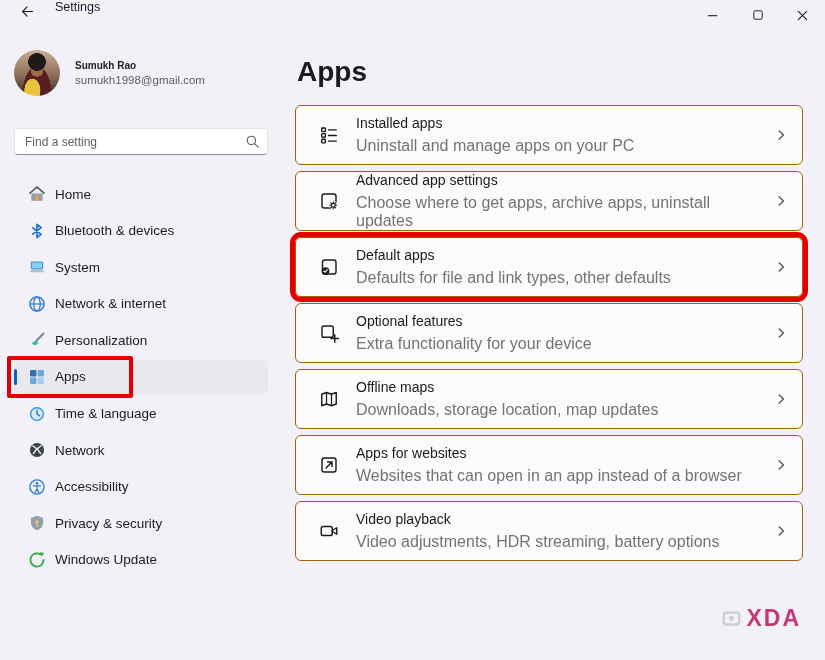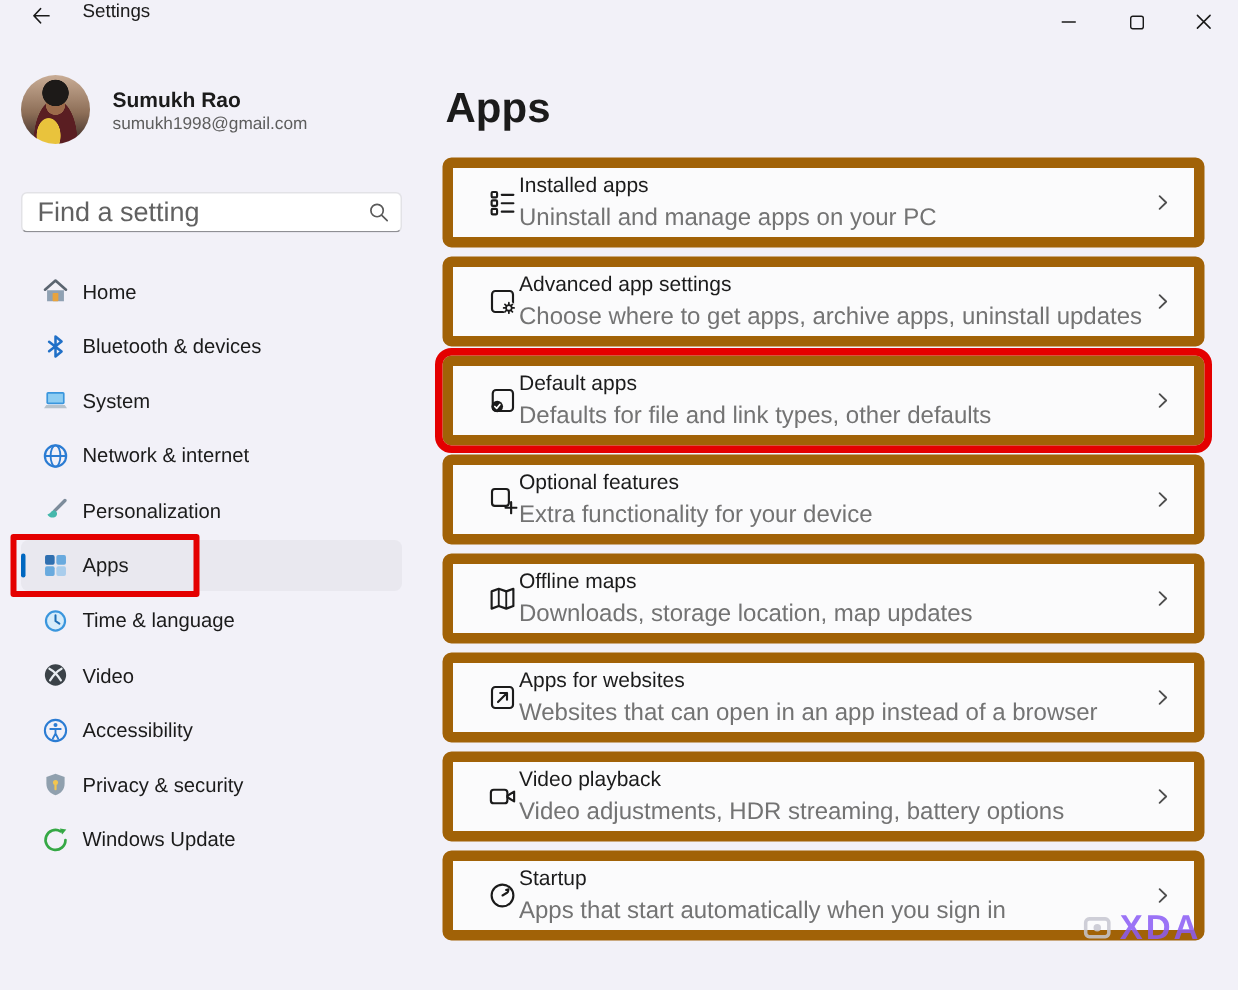--- a/index.html
+++ b/index.html
@@ -29,28 +29,28 @@
   .profile{display:flex;align-items:center;gap:15px;margin-top:16px;padding-left:0;}
   .avatar{
     width:46px;height:46px;border-radius:50%;flex-shrink:0;
     background:
       radial-gradient(circle at 50% 26%, #1d1a18 0 21%, transparent 22%),
       radial-gradient(circle at 50% 44%, #9c6b4a 0 18%, transparent 19%),
       radial-gradient(ellipse at 40% 88%, #e9c33c 0 20%, transparent 21%),
       radial-gradient(ellipse at 50% 96%, #5a1e22 0 44%, transparent 45%),
       linear-gradient(180deg,#c9ad96 0%,#8d6e57 55%,#3a2a26 100%);
   }
-  .profile-name{font-size:14px;font-weight:700;}
+  .profile-name{font-size:10px;font-weight:700;}
   .profile-email{font-size:11.5px;color:#5d5d5d;margin-top:3px;}
 
   
   .searchbox{position:relative;margin-top:32px;}
   .search-input{
     width:100%;height:27px;border:1px solid #e2e2e6;border-bottom-color:#8f8f94;
-    border-radius:4px;background:#fff;padding:0 30px 0 10px;font-size:18px;
+    border-radius:4px;background:#fff;padding:0 30px 0 10px;font-size:12px;
     font-family:inherit;color:#7f1d1d;outline:none;
   }
   .search-input::placeholder{color:#616161;}
   .search-ic{position:absolute;right:8px;top:6px;line-height:0;}
 
   
   .nav{margin-top:22px;display:flex;flex-direction:column;gap:2.6px;}
   .nav-item{
     position:relative;height:34px;display:flex;align-items:center;gap:9px;
     padding-left:14px;border-radius:5px;font-size:13.5px;
@@ -66,37 +66,37 @@
   .nav-item.highlighted .nav-red-box{
     display:block;position:absolute;left:-7px;top:-4px;width:126px;height:42px;
     border:4px solid var(--highlight-red,#e40000);border-radius:2px;z-index:4;pointer-events:none;
   }
 
   
   .page-title{font-size:28px;font-weight:700;line-height:34px;margin:21px 0 16px 2px;}
   .cards{display:flex;flex-direction:column;gap:6px;}
   .card{
     position:relative;height:60px;background:var(--card-bg,#fbfbfc);
-    border:7px solid #a16207;border-radius:6px;
-    display:flex;align-items:center;gap:0;padding:0 14px 0 22px;
+    border:1px solid #a16207;border-radius:6px;
+    display:flex;align-items:center;gap:16px;padding:0 14px 0 22px;
   }
   .card-icon{line-height:0;display:flex;width:22px;justify-content:center;}
   .card-icon svg{width:20px;height:20px;}
   .card-text{flex:1;}
   .card-title{font-size:14px;}
   .card-sub{font-size:16px;color:#737373;margin-top:6px;}
   .chev{line-height:0;}
   .card.highlighted{outline:5px solid var(--highlight-red,#e40000);outline-offset:0;}
 
   
   .watermark{
     position:absolute;right:24px;bottom:28px;display:flex;align-items:center;gap:4px;
     z-index:6;opacity:.85;
   }
-  .wm-text{font-size:23px;font-weight:700;letter-spacing:2px;color:#8b5cf6;}
+  .wm-text{font-size:23px;font-weight:700;letter-spacing:2px;color:#be185d;}
   .wm-ic{line-height:0;}
 </style>
 </head>
 <body>
 
 <div class="window">
   <header class="titlebar">
     <button class="back-btn">
         <span><svg width="15" height="15" viewBox="0 0 16 16">
             <path d="M7.5 3 2.8 8l4.7 5M3 8h10.5" fill="none" stroke="#1a1a1a" stroke-width="1.2" stroke-linecap="round" stroke-linejoin="round"></path>
@@ -227,21 +227,21 @@
   </div>
 
   <div class="nav-item">
 
     <span class="nav-icon">
               <svg width="18" height="18" viewBox="0 0 16 16">
                 <circle cx="8" cy="8" r="6.3" fill="#3b4248"></circle>
                 <path d="M4.4 4.3c2.2 1.2 5 3.9 6.8 6.9M11.6 4.3c-2.2 1.2-5 3.9-6.8 6.9" fill="none" stroke="#e8edf1" stroke-width="1.3" stroke-linecap="round"></path>
               </svg>
             </span>
-    <span class="nav-label">Video</span>
+    <span class="nav-label">Network</span>
   </div>
 
   <div class="nav-item">
 
     <span class="nav-icon">
               <svg width="18" height="18" viewBox="0 0 16 16">
                 <circle cx="8" cy="8" r="6.3" fill="none" stroke="#2b7cd3" stroke-width="1.2"></circle>
                 <circle cx="8" cy="4.7" r="1.2" fill="#2b7cd3"></circle>
                 <path d="M4.9 7.1h6.2M8 7.1v2.7l-1.6 3M8 9.8l1.6 3" fill="none" stroke="#2b7cd3" stroke-width="1.1" stroke-linecap="round" stroke-linejoin="round"></path>
               </svg>
@@ -389,35 +389,20 @@
             </span>
     <div class="card-text">
       <div class="card-title">Video playback</div>
       <div class="card-sub">Video adjustments, HDR streaming, battery options</div>
     </div>
     <span class="chev"><svg width="14" height="14" viewBox="0 0 16 16">
                 <path d="M5.8 3.2 10.8 8l-5 4.8" fill="none" stroke="#4f4f4f" stroke-width="1.4" stroke-linecap="round" stroke-linejoin="round"></path>
               </svg></span>
   </div>
 
-  <div class="card">
-    <span class="card-icon">
-              <svg width="20" height="20" viewBox="0 0 16 16">
-                <circle cx="8" cy="8" r="5.8" fill="none" stroke="#1b1b1b" stroke-width="1.15"></circle>
-                <path d="M8 8l2.6-1.6M9.9 5.1l1.3-.4-.3 1.4" fill="none" stroke="#1b1b1b" stroke-width="1.1" stroke-linecap="round" stroke-linejoin="round"></path>
-              </svg>
-            </span>
-    <div class="card-text">
-      <div class="card-title">Startup</div>
-      <div class="card-sub">Apps that start automatically when you sign in</div>
-    </div>
-    <span class="chev"><svg width="14" height="14" viewBox="0 0 16 16">
-                <path d="M5.8 3.2 10.8 8l-5 4.8" fill="none" stroke="#4f4f4f" stroke-width="1.4" stroke-linecap="round" stroke-linejoin="round"></path>
-              </svg></span>
-  </div>
 </div>
       <div class="watermark">
         <span class="wm-ic"><svg width="21" height="19" viewBox="0 0 16 16">
               <rect x="1.5" y="3" width="13" height="10" rx="2" fill="none" stroke="#c7c7d1" stroke-width="2"></rect>
               <circle cx="8" cy="8" r="2.1" fill="#c7c7d1"></circle>
             </svg></span>
         <span class="wm-text">XDA</span>
       </div>
     </main>
   </div>

